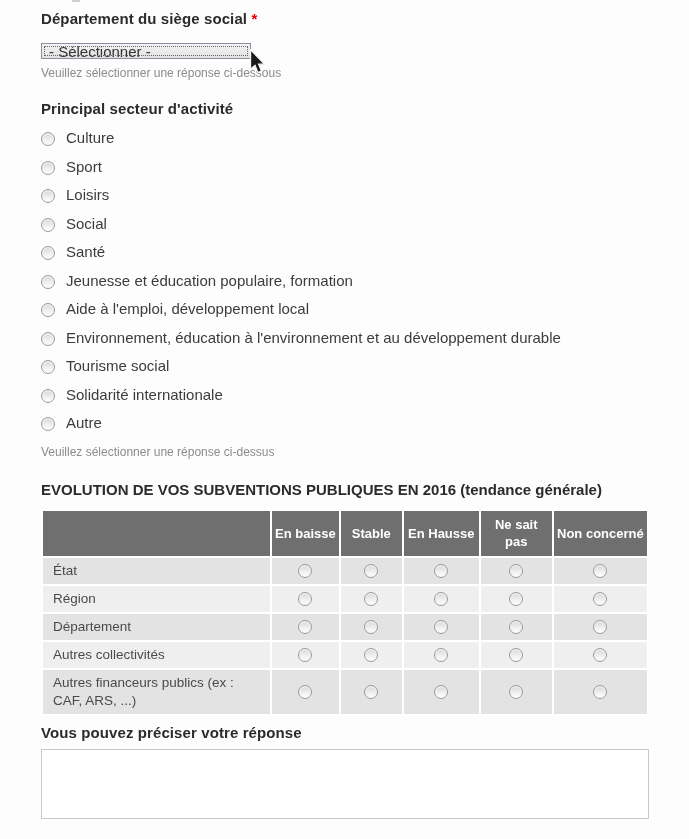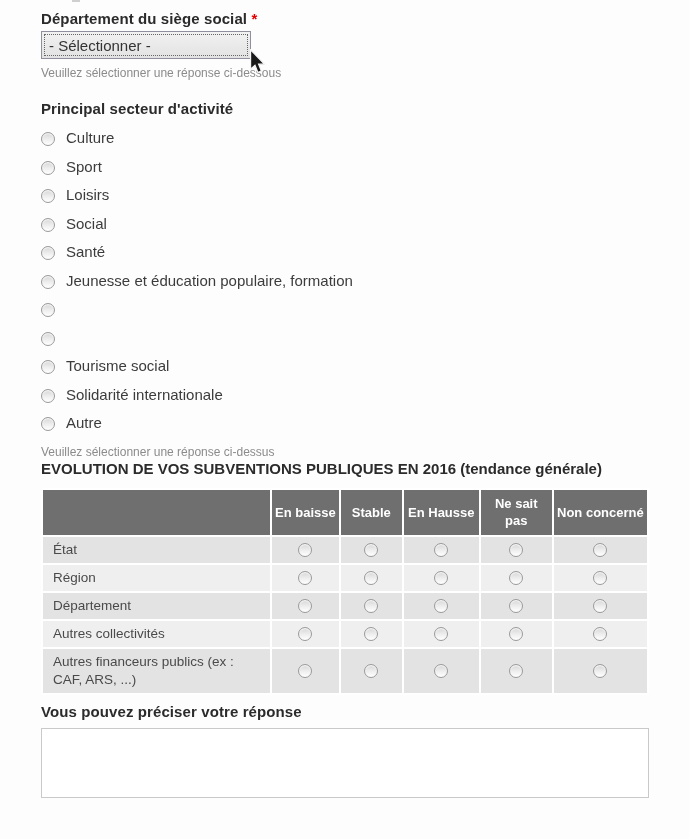--- a/index.html
+++ b/index.html
@@ -26,22 +26,22 @@
     font-family:"Liberation Sans","DejaVu Sans",sans-serif;
     padding:10px 40px 0 41px;
   }
   .artifact{position:absolute;left:72px;top:0;width:8px;height:2px;background:#cfcfcf;}
   .q-label{
     font-size:15px;font-weight:bold;color:var(--label-color);
     line-height:17px;letter-spacing:.1px;
   }
   .required{color:var(--required-color);font-weight:bold;}
   .select-box{
-    margin-top:4px;
-    width:210px;height:28px;
+    margin-top:16px;
+    width:210px;height:16px;
     border:1px solid var(--select-border);
     background:linear-gradient(#f2f2f2,#e2e2e2);
     display:flex;align-items:center;
     padding-left:7px;
     font-size:15px;color:#333;
     outline:1px dotted #666;outline-offset:-4px;
     cursor:default;
   }
   .helper{
     margin-top:6px;
@@ -58,20 +58,21 @@
     width:14px;height:14px;border-radius:50%;
     border:1px solid #9a9a9a;
     background:linear-gradient(to bottom,#d6d6d6 0%,#efefef 55%,#ffffff 100%);
     box-shadow:inset 0 1px 1px rgba(255,255,255,.9);
   }
   .opt-label{
     margin-left:11px;
     font-size:15px;color:var(--option-color);line-height:16px;
   }
   .matrix-title{
+    margin-top:21px;
     font-size:15px;font-weight:bold;color:var(--label-color);line-height:17px;
   }
   table.matrix{
     margin-top:11px;
     border-collapse:collapse;table-layout:fixed;
     width:608px;
   }
   table.matrix col.c-label{width:226px;}
   table.matrix col.c1{width:68px;}
   table.matrix col.c2{width:62px;}
@@ -146,23 +147,25 @@
   <div class="opt">
     <span class="radio"></span>
     <span class="opt-label">Santé</span>
   </div>
   <div class="opt">
     <span class="radio"></span>
     <span class="opt-label">Jeunesse et éducation populaire, formation</span>
   </div>
   <div class="opt">
     <span class="radio"></span>
-  </div>
-  <div class="opt">
-    <span class="radio"></span>
+    <span class="opt-label">Aide à l'emploi, développement local</span>
+  </div>
+  <div class="opt">
+    <span class="radio"></span>
+    <span class="opt-label">Environnement, éducation à l'environnement et au développement durable</span>
   </div>
   <div class="opt">
     <span class="radio"></span>
     <span class="opt-label">Tourisme social</span>
   </div>
   <div class="opt">
     <span class="radio"></span>
     <span class="opt-label">Solidarité internationale</span>
   </div>
   <div class="opt">

